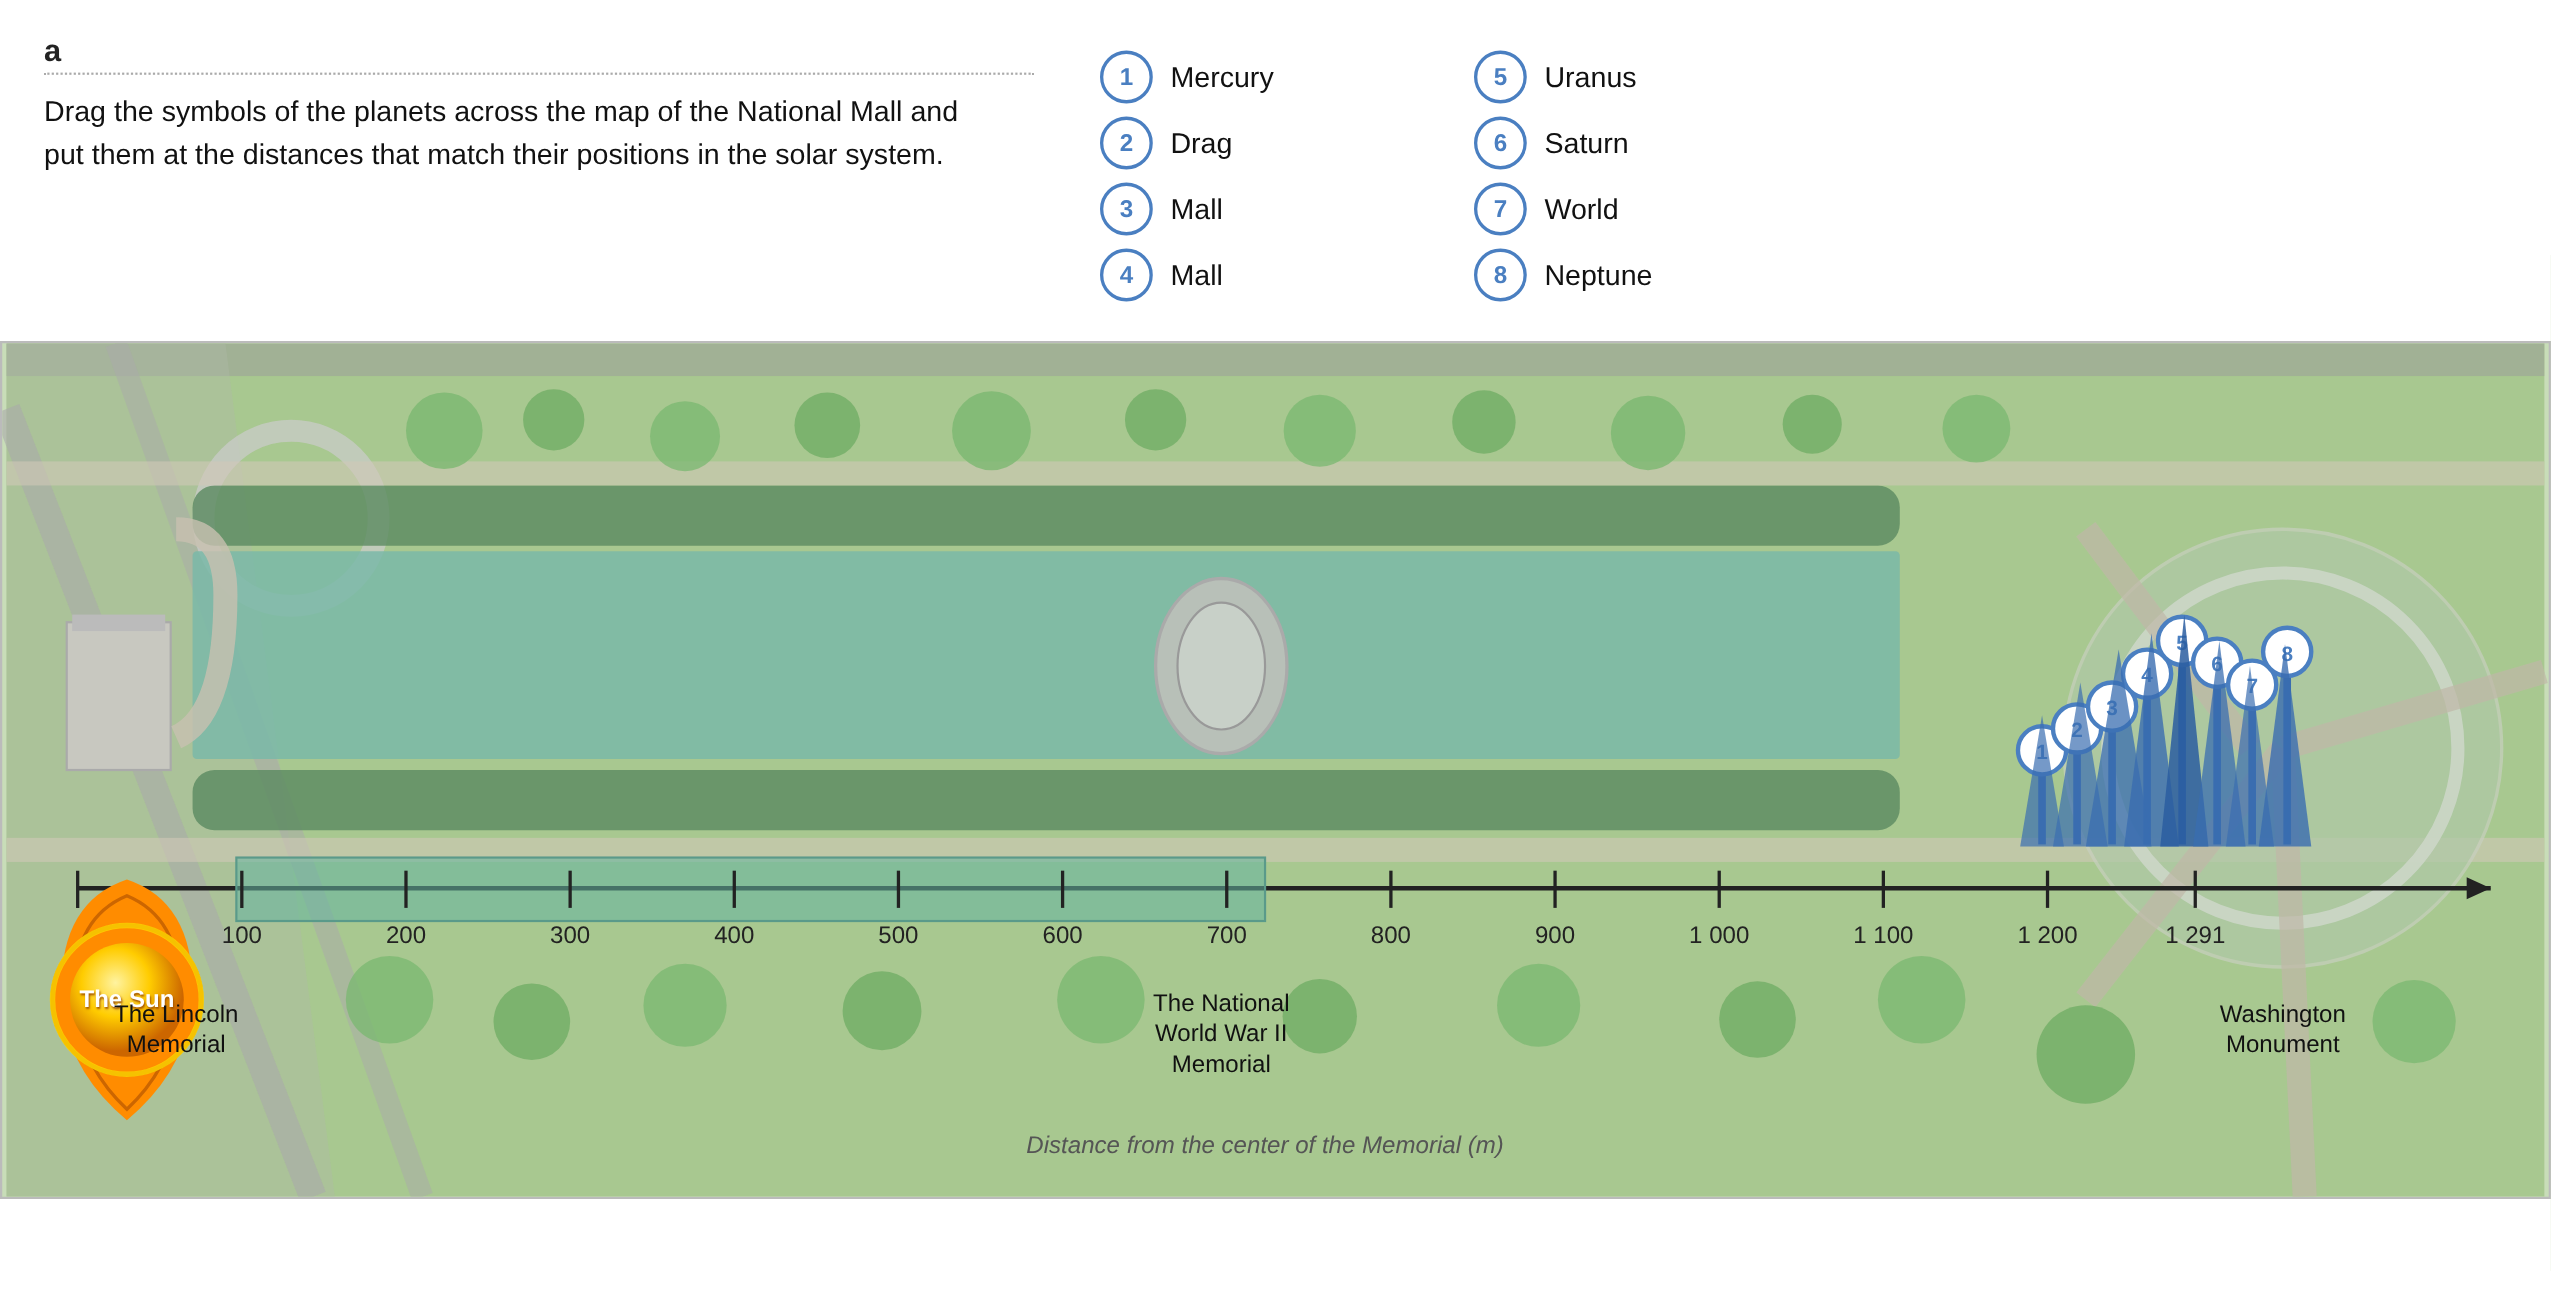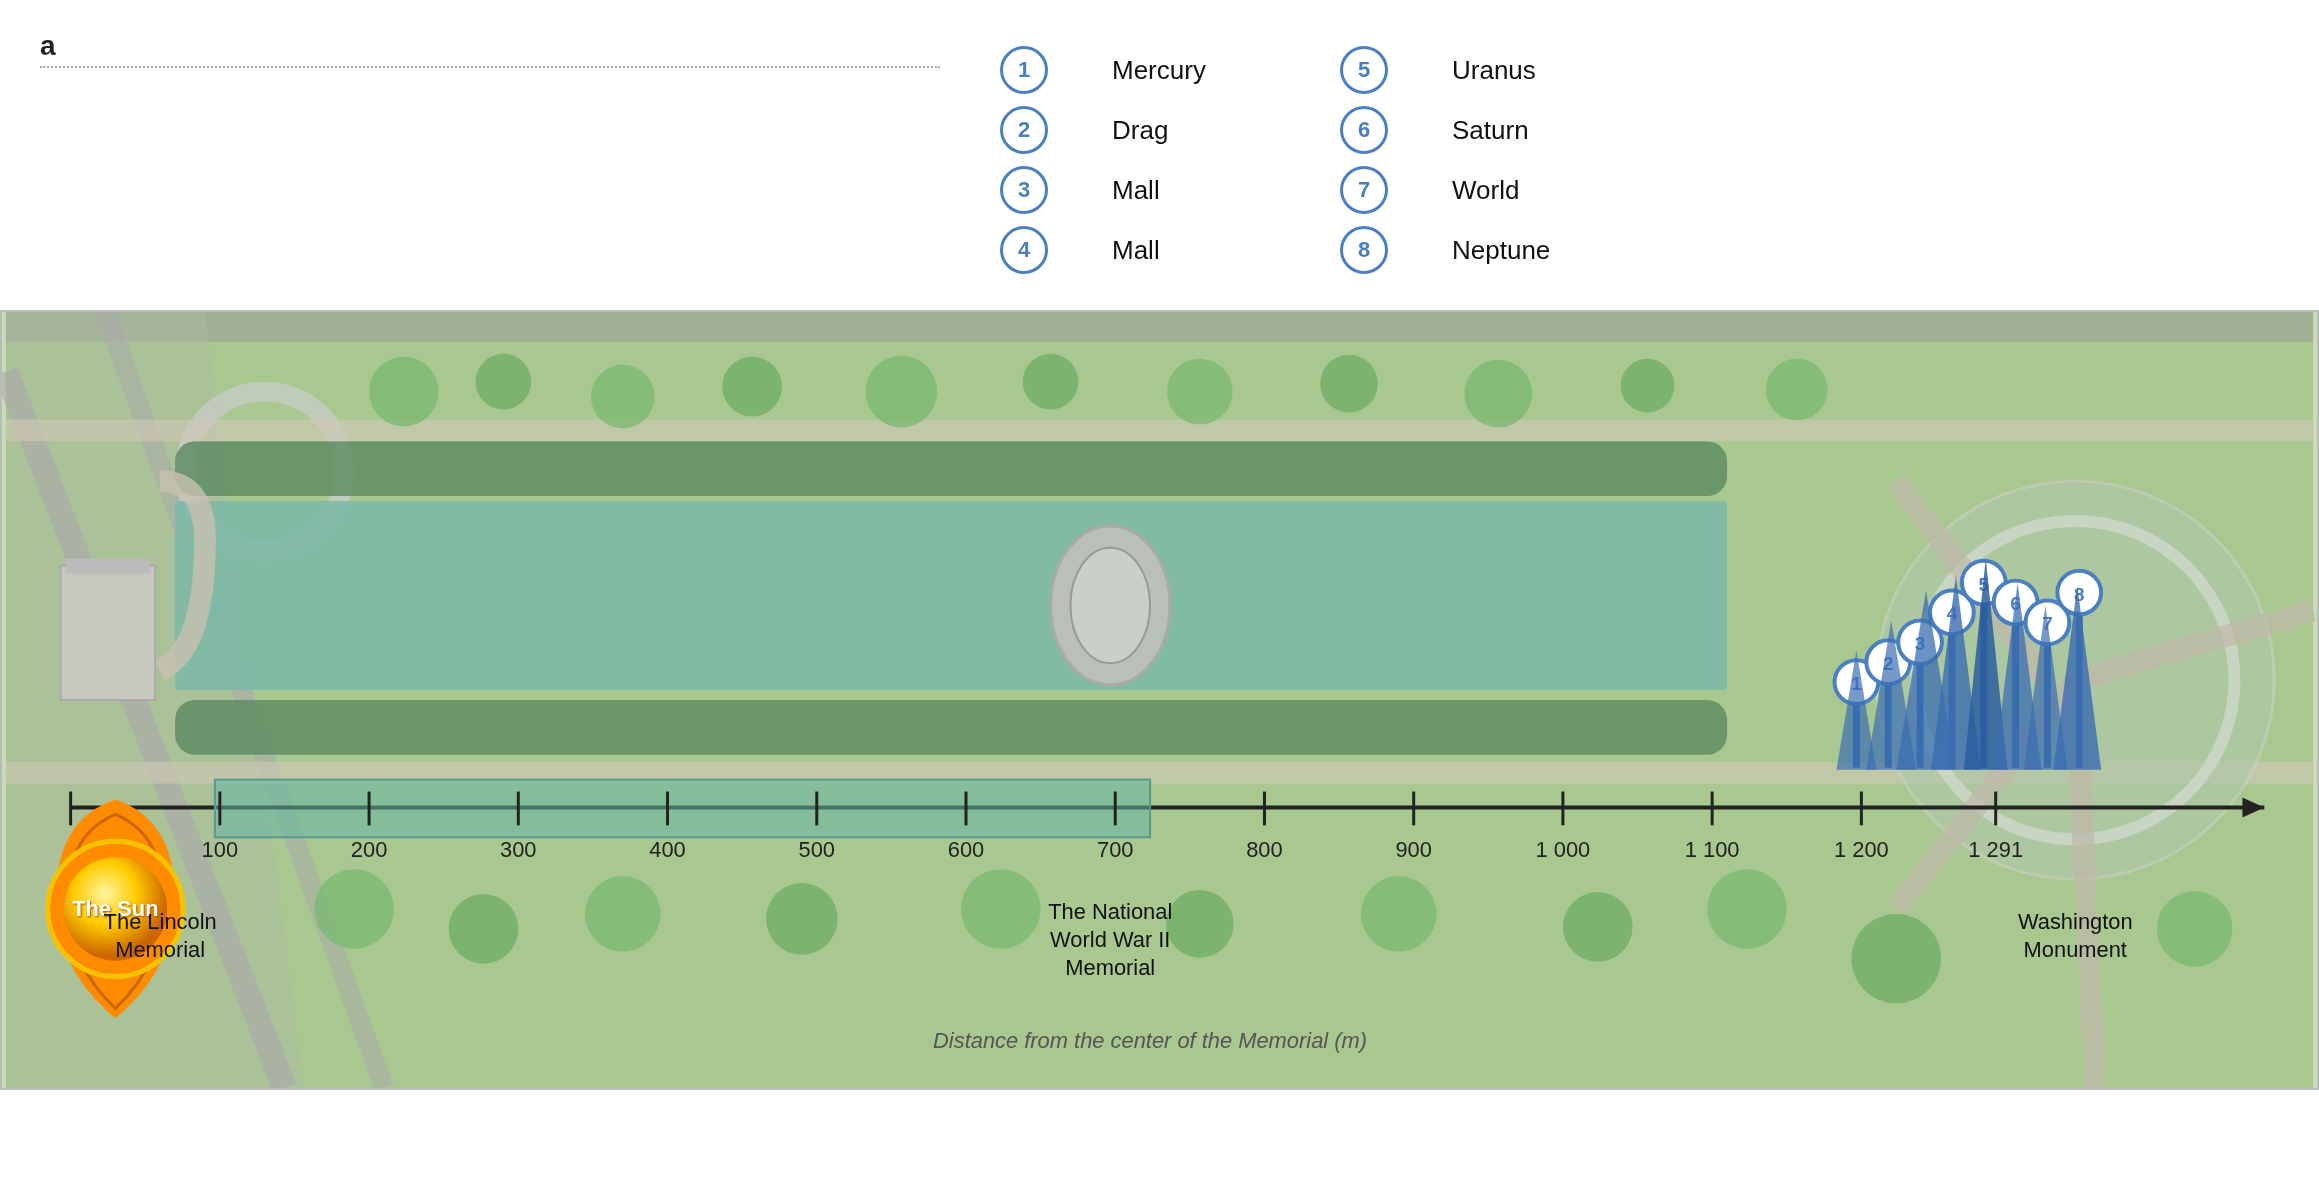--- a/index.html
+++ b/index.html
@@ -64,21 +64,20 @@
       font-size: 22px;
       font-weight: bold;
       color: #4a7fc1;
       flex-shrink: 0;
       background: #fff;
     }
 
     .planet-name {
       font-size: 26px;
       color: #111;
-      margin-left: 48px;
     }
 
     
     .map-section {
       margin: 10px 0 0 0;
       width: 2319px;
       height: 780px;
       position: relative;
       border: 2px solid #bbb;
       overflow: hidden;
@@ -93,20 +92,21 @@
       pointer-events: none;
     }
   </style>
 </head>
 <body>
 
 <div class="top-section">
 
   <div class="instructions">
     <span class="label-a">a</span>
+    <p class="instruction-text">Drag the symbols of the planets across the map of the National Mall and put them at the distances that match their positions in the solar system.</p>
   </div>
 
   <div class="legend">
 
     <div class="legend-item">
       <div class="planet-badge">1</div>
       <span class="planet-name">Mercury</span>
     </div>
     <div class="legend-item">
       <div class="planet-badge">5</div>

